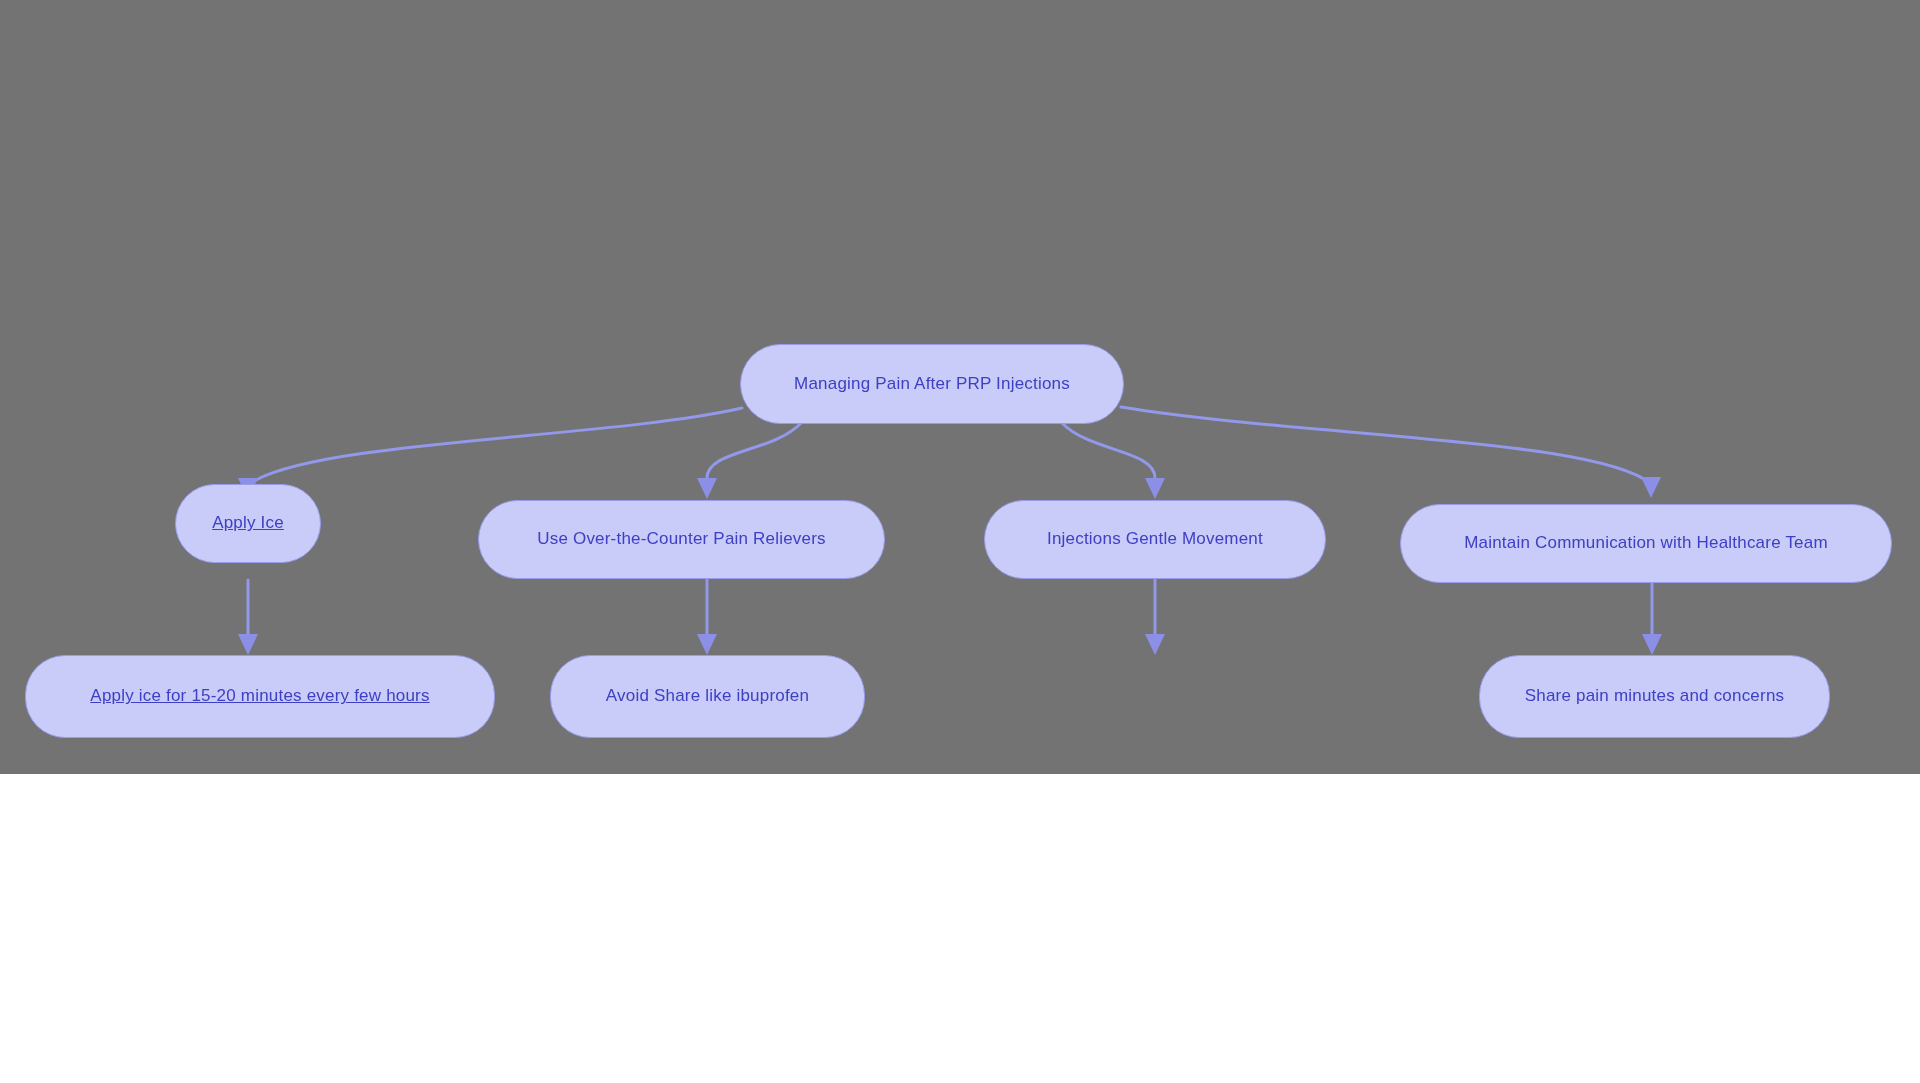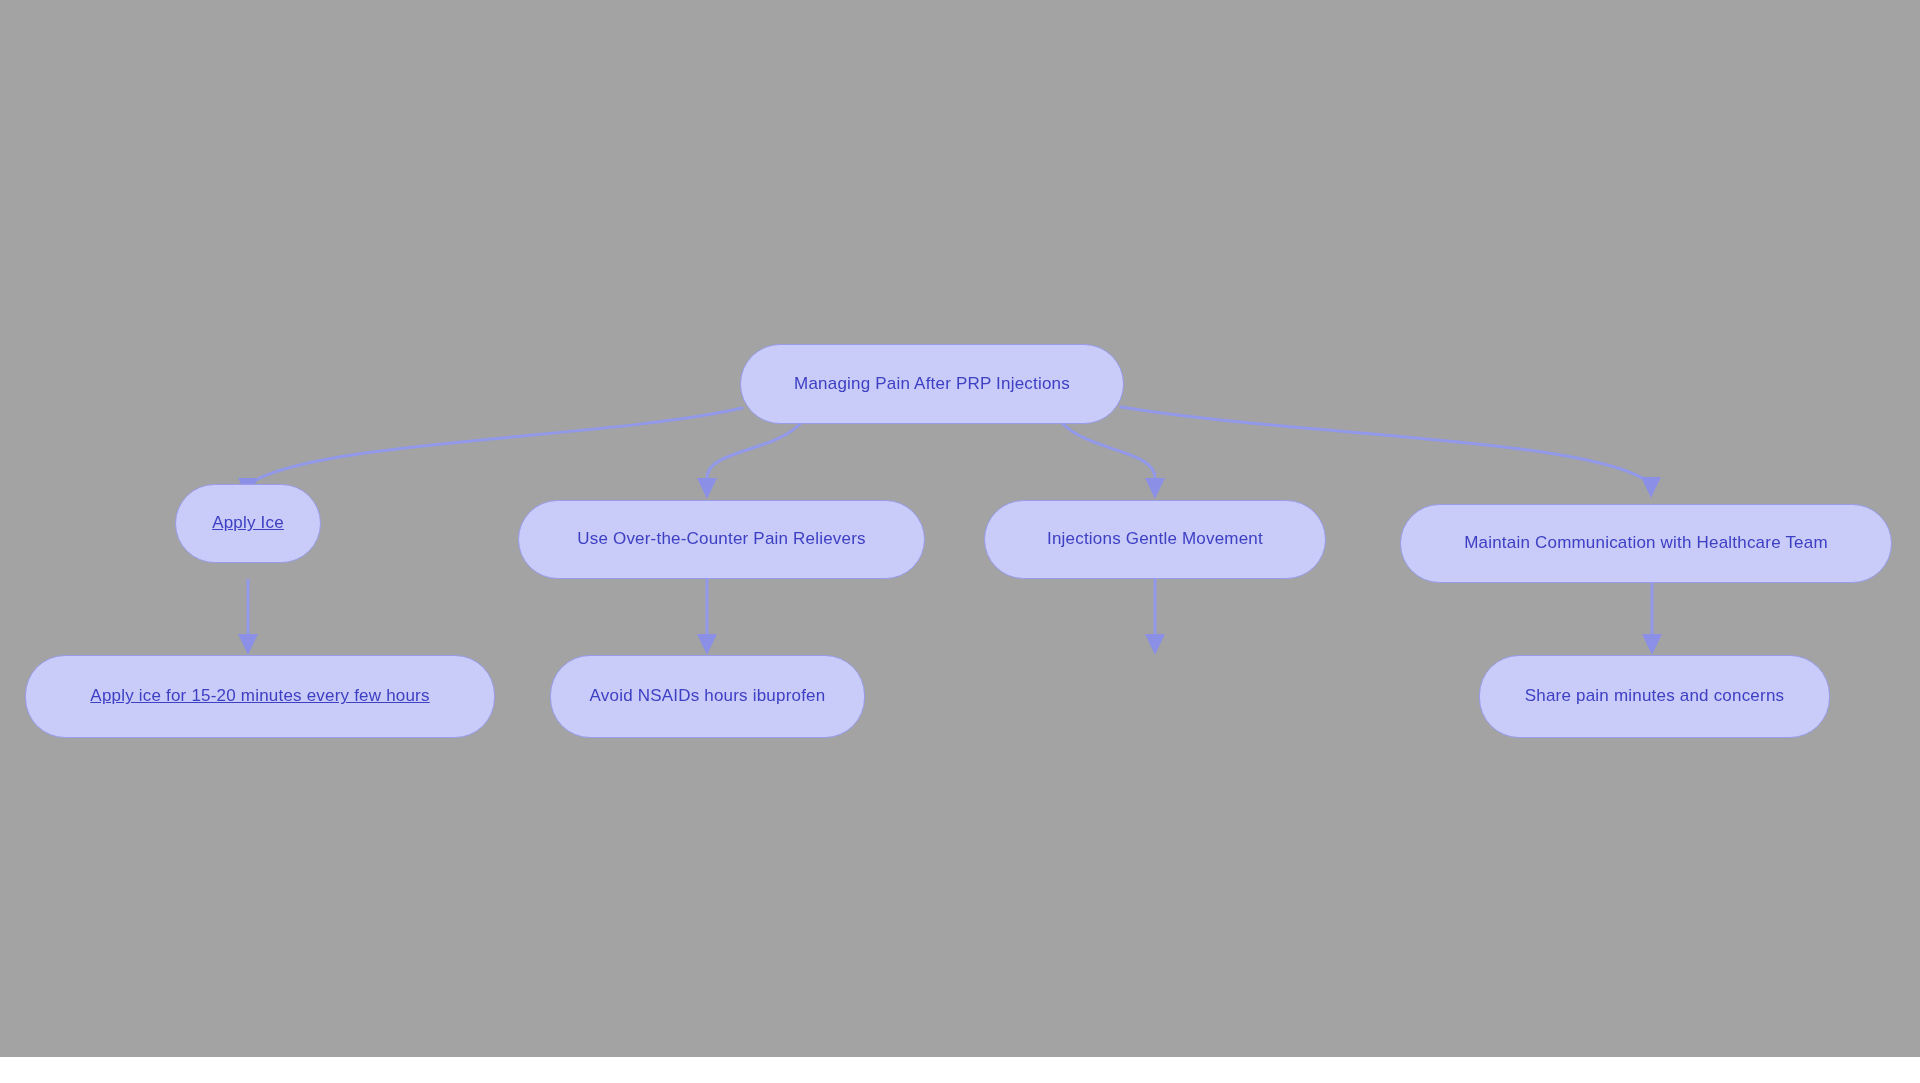--- a/index.html
+++ b/index.html
@@ -2,22 +2,22 @@
 <html><head>
 <meta charset="utf-8">
 <style>
   * { margin: 0; padding: 0; box-sizing: border-box; }
   html, body { background: #ffffff; }
   body { font-family: "Liberation Sans", "DejaVu Sans", sans-serif; }
 
   .canvas {
     position: relative;
     width: 1920px;
-    height: 1057px;
-    background: #a3a3a3;
+    height: 774px;
+    background: #737373;
     overflow: hidden;
   }
 
   .edges {
     position: absolute;
     left: 0; top: 0;
     width: 1920px;
     height: 1083px;
     pointer-events: none;
   }
@@ -36,21 +36,21 @@
     letter-spacing: 0.2px;
     line-height: 1.2;
     padding: 0 20px;
   }
 
   
   .n-root { left: 740px; top: 344px; width: 384px; height: 80px; }
 
   
   .n-a { left: 175px;  top: 484px; width: 146px; height: 79px; text-decoration: underline; }
-  .n-b { left: 518px;  top: 500px; width: 407px; height: 79px; }
+  .n-b { left: 478px;  top: 500px; width: 407px; height: 79px; }
   .n-c { left: 984px;  top: 500px; width: 342px; height: 79px; }
   .n-d { left: 1400px; top: 504px; width: 492px; height: 79px; }
 
   
   .n-la { left: 25px;   top: 655px; width: 470px; height: 83px; text-decoration: underline; }
   .n-lb { left: 550px;  top: 655px; width: 315px; height: 83px; }
   .n-lc { left: 949px;  top: 655px; width: 413px; height: 83px; }
   .n-ld { left: 1479px; top: 655px; width: 351px; height: 83px; }
 
   .edge-path {
@@ -97,16 +97,16 @@
   </svg>
 
   <div class="node n-root">Managing Pain After PRP Injections</div>
 
   <div class="node n-a">Apply Ice</div>
   <div class="node n-b">Use Over-the-Counter Pain Relievers</div>
   <div class="node n-c">Injections Gentle Movement</div>
   <div class="node n-d">Maintain Communication with Healthcare Team</div>
 
   <div class="node n-la">Apply ice for 15-20 minutes every few hours</div>
-  <div class="node n-lb">Avoid NSAIDs hours ibuprofen</div>
+  <div class="node n-lb">Avoid Share like ibuprofen</div>
   <div class="node n-ld">Share pain minutes and concerns</div>
 
 </div>
 
 </body></html>

